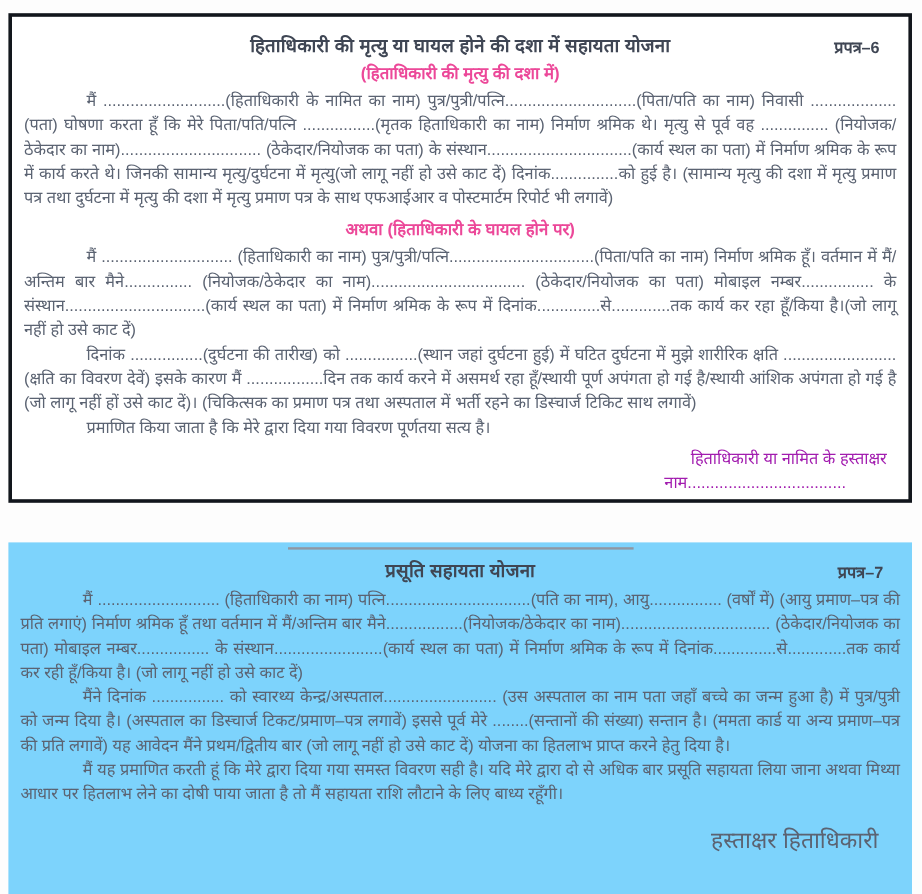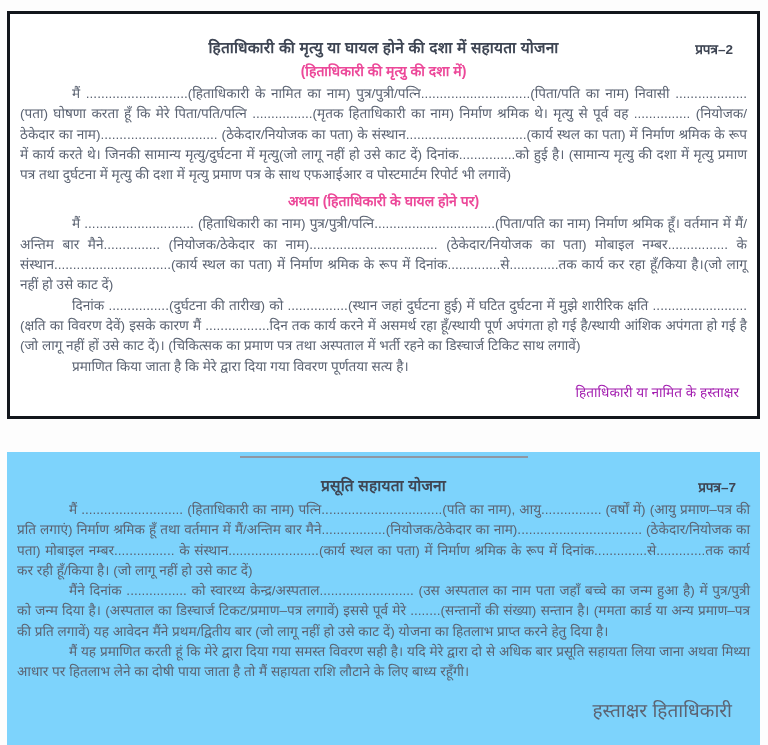--- a/index.html
+++ b/index.html
@@ -35,21 +35,21 @@
   }
 
   .divider{
     width:288px;height:2px;background:#8f97a3;
     margin:4px auto 0 auto;
   }
 
   .title-row{
     display:flex;align-items:flex-end;justify-content:center;
     position:relative;
-    margin-top:16px;
+    margin-top:6px;
   }
   .scheme-title{
     font-size:15.5px;
     font-weight:700;
     color:#3f4654;
     letter-spacing:.2px;
     text-align:center;
   }
   .form-no{
     position:absolute;right:14px;bottom:0;
@@ -92,39 +92,40 @@
 </style>
 </head>
 <body>
 
 <div class="page">
 
   <div class="form-box">
 
     <div class="title-row">
       <div class="scheme-title">हिताधिकारी की मृत्यु या घायल होने की दशा में सहायता योजना</div>
-      <div class="form-no">प्रपत्र–2</div>
+      <div class="form-no">प्रपत्र–6</div>
     </div>
 
     <div class="subtitle">(हिताधिकारी की मृत्यु की दशा में)</div>
 
     <div class="body-text">
       <p><span class="indent"></span><span>मैं ...........................(हिताधिकारी के नामित का नाम) पुत्र/पुत्री/पत्नि.............................(पिता/पति का नाम) निवासी ...................(पता) घोषणा करता हूँ कि मेरे पिता/पति/पत्नि ................(मृतक हिताधिकारी का नाम) निर्माण श्रमिक थे। मृत्यु से पूर्व वह ............... (नियोजक/ठेकेदार का नाम)............................... (ठेकेदार/नियोजक का पता) के संस्थान................................(कार्य स्थल का पता) में निर्माण श्रमिक के रूप में कार्य करते थे। जिनकी सामान्य मृत्यु/दुर्घटना में मृत्यु(जो लागू नहीं हो उसे काट दें) दिनांक...............को हुई है। (सामान्य मृत्यु की दशा में मृत्यु प्रमाण पत्र तथा दुर्घटना में मृत्यु की दशा में मृत्यु प्रमाण पत्र के साथ एफआईआर व पोस्टमार्टम रिपोर्ट भी लगावें)</span></p>
     </div>
 
     <div class="subtitle alt">अथवा (हिताधिकारी के घायल होने पर)</div>
 
     <div class="body-text">
       <p><span class="indent"></span><span>मैं ............................. (हिताधिकारी का नाम) पुत्र/पुत्री/पत्नि................................(पिता/पति का नाम) निर्माण श्रमिक हूँ। वर्तमान में मैं/अन्तिम बार मैने............... (नियोजक/ठेकेदार का नाम).................................. (ठेकेदार/नियोजक का पता) मोबाइल नम्बर................ के संस्थान...............................(कार्य स्थल का पता) में निर्माण श्रमिक के रूप में दिनांक..............से.............तक कार्य कर रहा हूँ/किया है।(जो लागू नहीं हो उसे काट दें)</span></p>
       <p><span class="indent"></span><span>दिनांक ................(दुर्घटना की तारीख) को ................(स्थान जहां दुर्घटना हुई) में घटित दुर्घटना में मुझे शारीरिक क्षति .........................(क्षति का विवरण देवें) इसके कारण मैं .................दिन तक कार्य करने में असमर्थ रहा हूँ/स्थायी पूर्ण अपंगता हो गई है/स्थायी आंशिक अपंगता हो गई है (जो लागू नहीं हों उसे काट दें)। (चिकित्सक का प्रमाण पत्र तथा अस्पताल में भर्ती रहने का डिस्चार्ज टिकिट साथ लगावें)</span></p>
       <p><span class="indent"></span><span>प्रमाणित किया जाता है कि मेरे द्वारा दिया गया विवरण पूर्णतया सत्य है।</span></p>
     </div>
 
     <div class="sign-block">
       <span>हिताधिकारी या नामित के हस्ताक्षर</span>
+      <span class="sign-name">नाम...................................</span>
     </div>
 
   </div>
 
   <div class="form-open">
 
     <div class="divider"></div>
 
     <div class="title-row">
       <div class="scheme-title">प्रसूति सहायता योजना</div>

